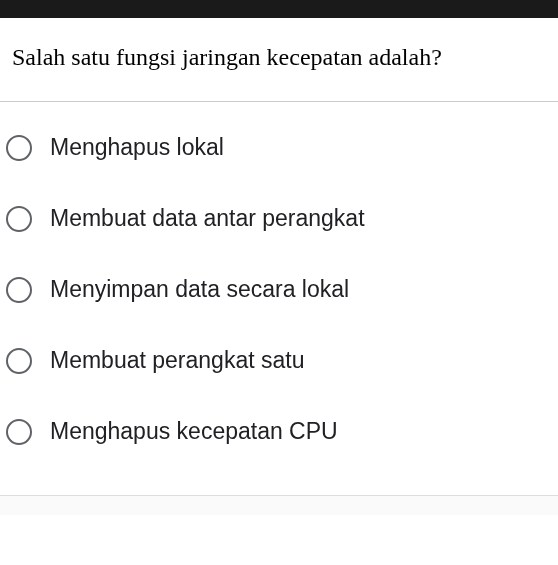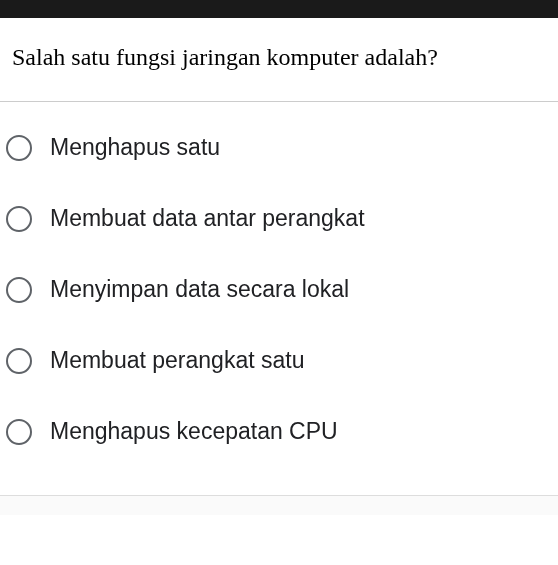--- a/index.html
+++ b/index.html
@@ -52,28 +52,28 @@
     height: 20px;
     background: #fafafa;
   }
 </style>
 </head>
 <body>
 
 <div class="top-bar"></div>
 
 <div class="question-area">
-  <div class="question-text">Salah satu fungsi jaringan komputer adalah?</div>
+  <div class="question-text">Salah satu fungsi jaringan kecepatan adalah?</div>
 </div>
 
 <div class="options">
 
   <div class="option">
     <div class="radio"></div>
-    <div class="option-label">Menghapus satu</div>
+    <div class="option-label">Menghapus lokal</div>
   </div>
 
   <div class="option">
     <div class="radio"></div>
     <div class="option-label">Membuat data antar perangkat</div>
   </div>
 
   <div class="option">
     <div class="radio"></div>
     <div class="option-label">Menyimpan data secara lokal</div>

